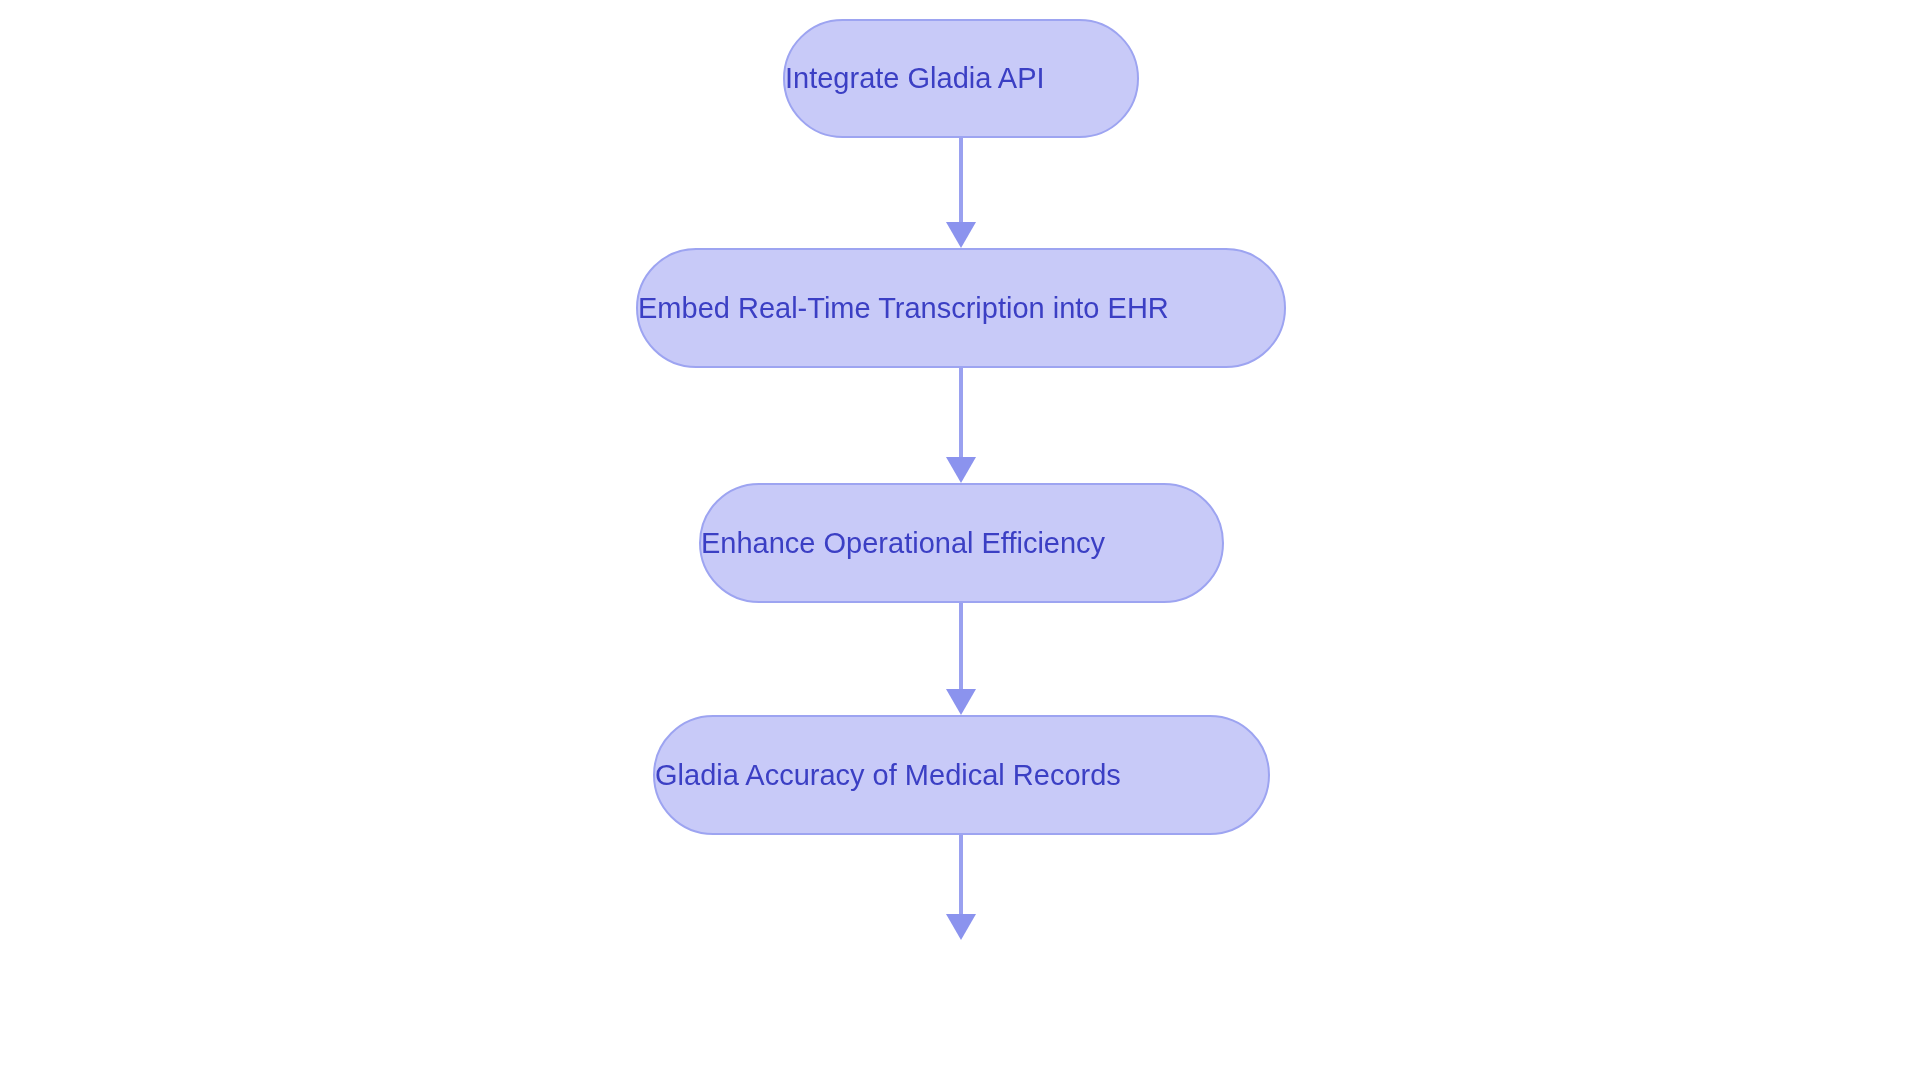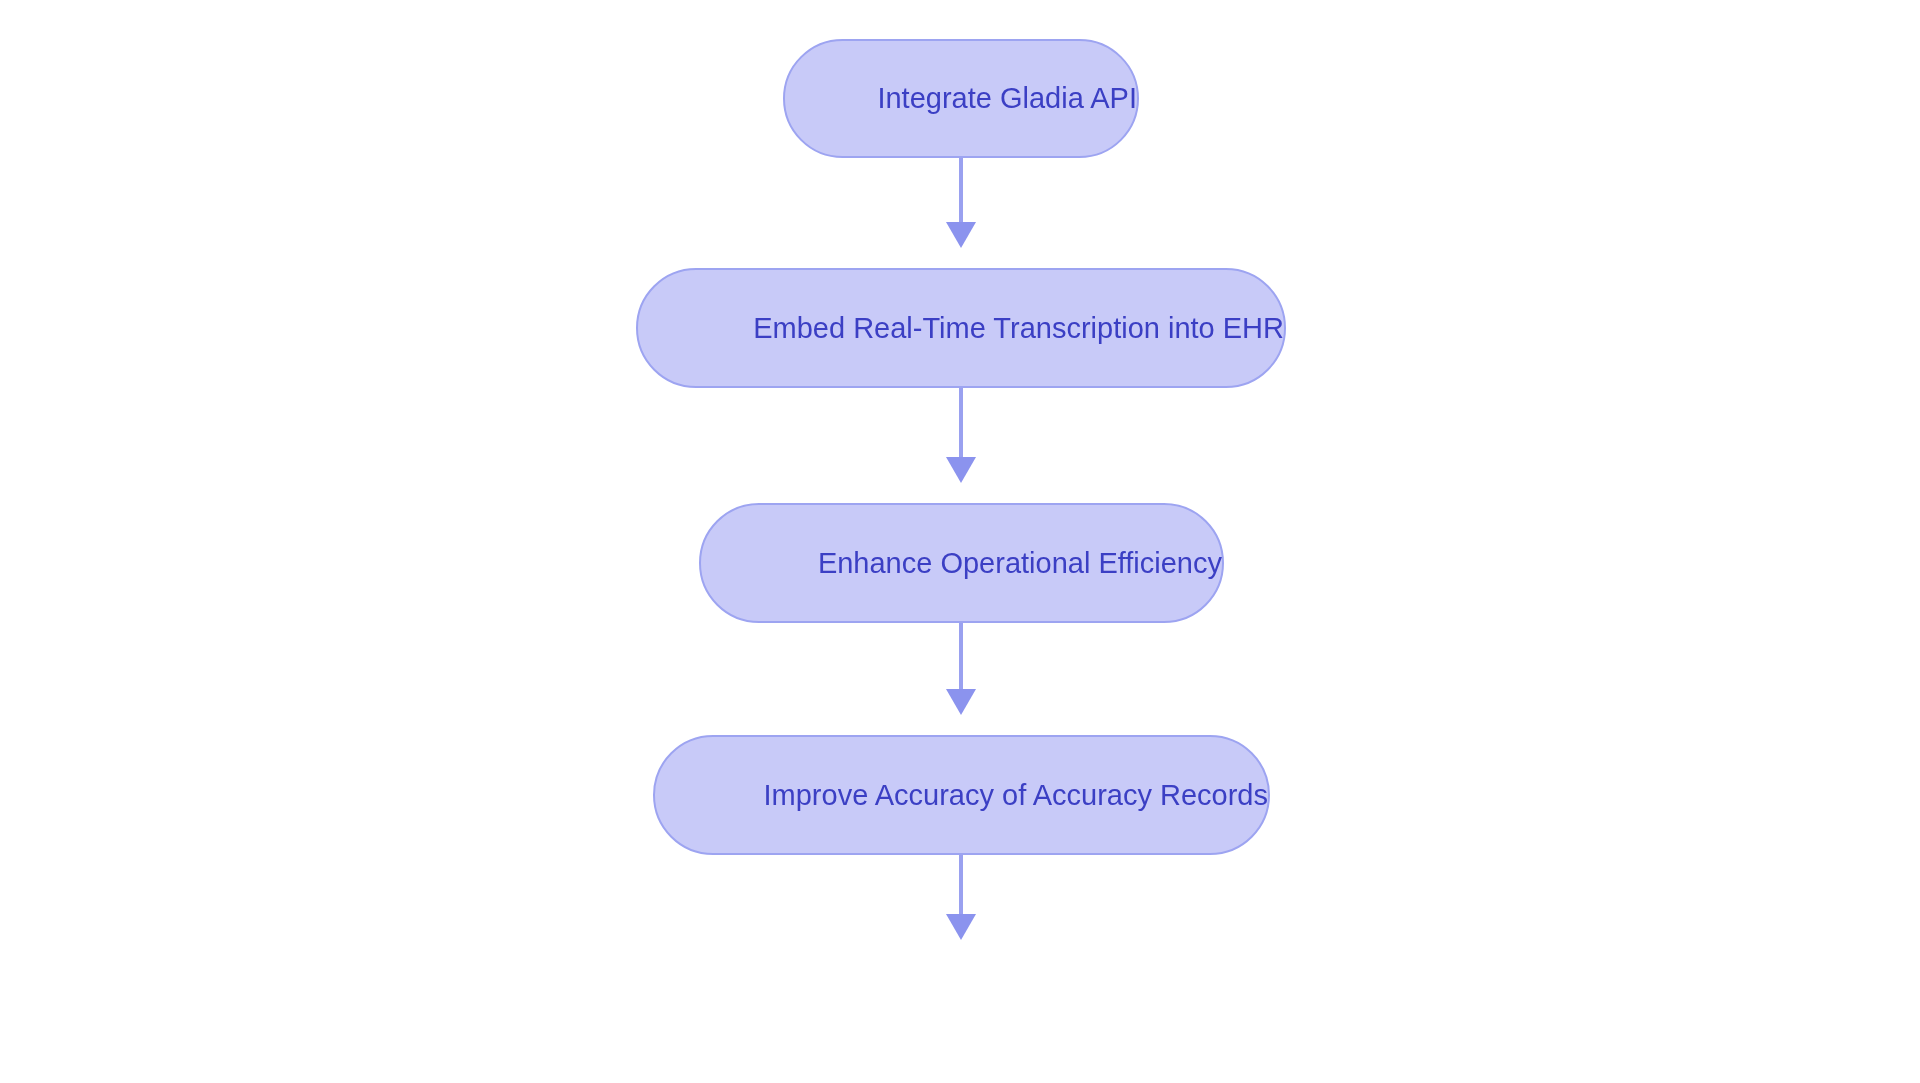--- a/index.html
+++ b/index.html
@@ -36,23 +36,22 @@
     fill: var(--arrow-head);
     stroke: none;
   }
   .node {
     position: absolute;
     background: var(--node-fill);
     border: 2px solid var(--node-border);
     border-radius: 60px;
     display: flex;
     align-items: center;
-    justify-content: flex-end;
+    justify-content: flex-start;
     text-align: center;
-    margin-top: 20px;
   }
   .node-label {
     color: var(--node-text);
     font-size: 29px;
     line-height: 1.2;
     white-space: nowrap;
   }
 </style>
 </head>
 <body>
@@ -84,17 +83,17 @@
 
   <div class="node" style="left:699px; top:483px; width:525px; height:120px;">
     <span class="node-label">Enhance Operational Efficiency</span>
   </div>
 
   <div class="node" style="left:636px; top:248px; width:650px; height:120px;">
     <span class="node-label">Embed Real-Time Transcription into EHR</span>
   </div>
 
   <div class="node" style="left:653px; top:715px; width:617px; height:120px;">
-    <span class="node-label">Improve Accuracy of Accuracy Records</span>
+    <span class="node-label">Gladia Accuracy of Medical Records</span>
   </div>
 
 
 </div>
 
 </body></html>

